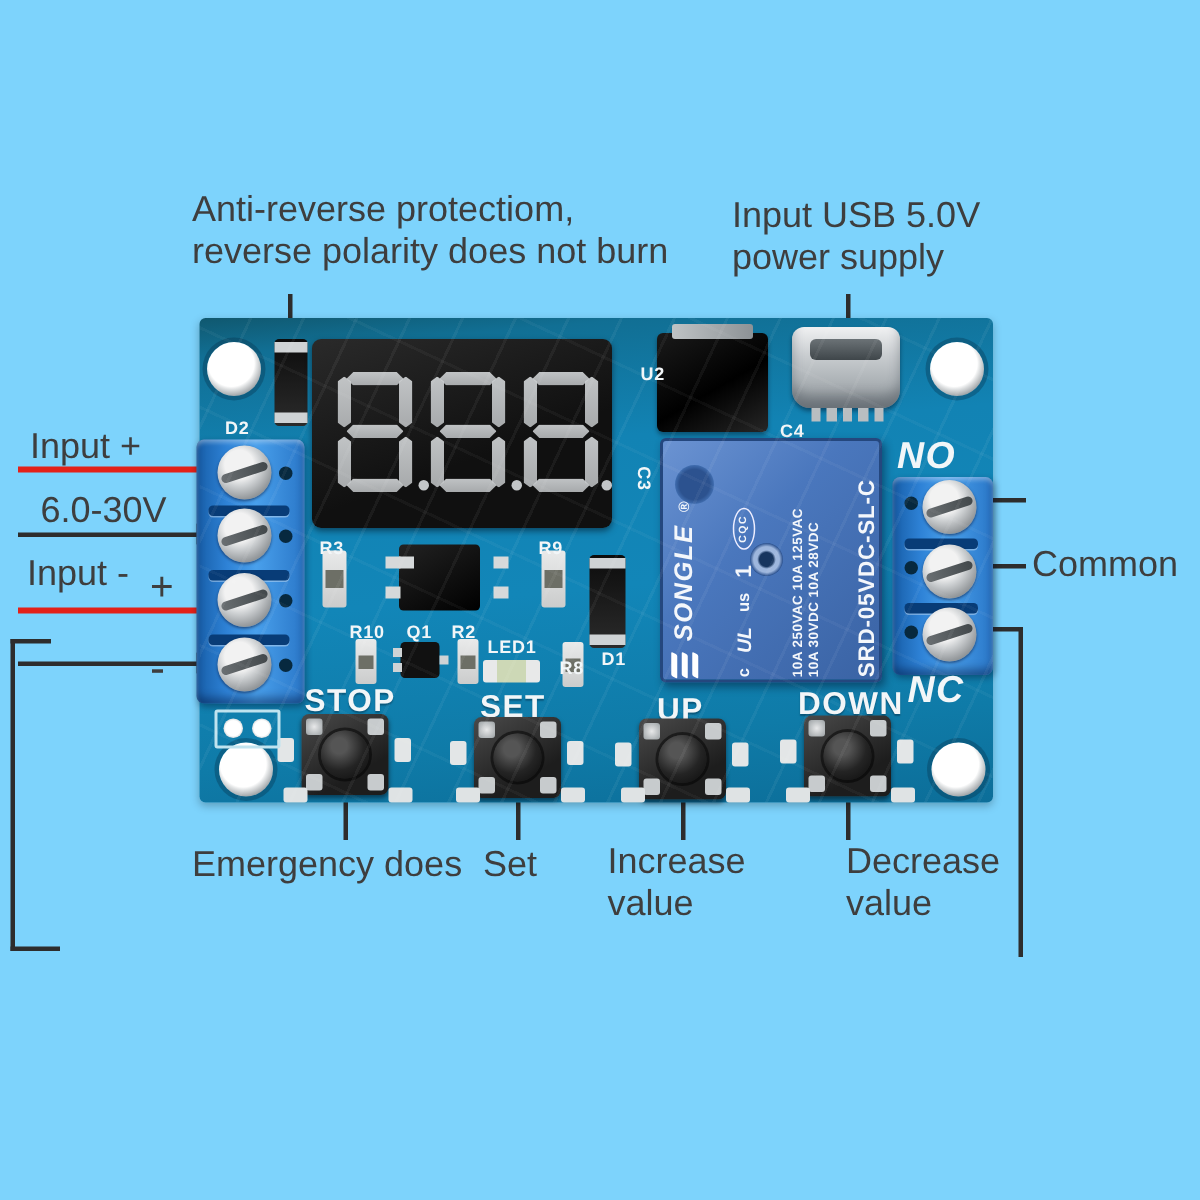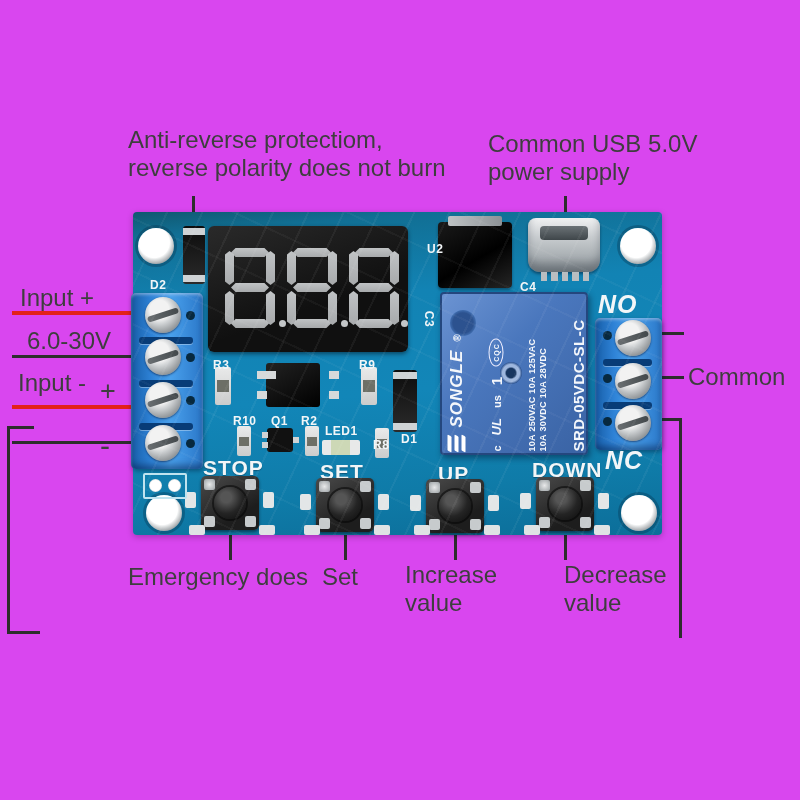--- a/index.html
+++ b/index.html
@@ -1,18 +1,18 @@
 <!DOCTYPE html>
 <html><head>
 <meta charset="utf-8">
 <style>
   * { margin:0; padding:0; box-sizing:border-box; }
   html,body { background:#ffffff; }
   body { font-family:"Liberation Sans", sans-serif; }
-  .canvas { position:relative; width:800px; height:800px; background:#d946ef; overflow:hidden; }
+  .canvas { position:relative; width:800px; height:800px; background:#7dd3fc; overflow:hidden; }
 
   
   .ann { position:absolute; color:#3e3e3e; font-size:24px; line-height:28px; white-space:nowrap; }
   .ann span { display:block; }
 
   
   .ln { position:absolute; background:#2d2d2d; }
   .ln-red { position:absolute; background:#e32119; }
   .arr-red { position:absolute; width:0; height:0; border-top:9px solid transparent; border-bottom:9px solid transparent; border-left:17px solid #e32119; }
   .arr-blk { position:absolute; width:0; height:0; border-top:7px solid transparent; border-bottom:7px solid transparent; border-left:13px solid #222; }
@@ -110,21 +110,21 @@
 </head>
 <body>
 
 <div class="canvas">
 
   <div class="ann" style="left:128px; top:126px;">
     <span>Anti-reverse protectiom,</span>
     <span>reverse polarity does not burn</span>
   </div>
   <div class="ann" style="left:488px; top:130px;">
-    <span>Common USB 5.0V</span>
+    <span>Input USB 5.0V</span>
     <span>power supply</span>
   </div>
 
   <div class="ann" style="left:20px; top:284px;">Input +</div>
   <div class="ann" style="left:27px; top:327px;">6.0-30V</div>
   <div class="ann" style="left:18px; top:369px;">Input -</div>
   <div class="ann" style="left:100px; top:377px; font-size:27px;">+</div>
   <div class="ann" style="left:100px; top:432px; font-size:30px;">-</div>
 
   <div class="ann" style="left:688px; top:363px;">

